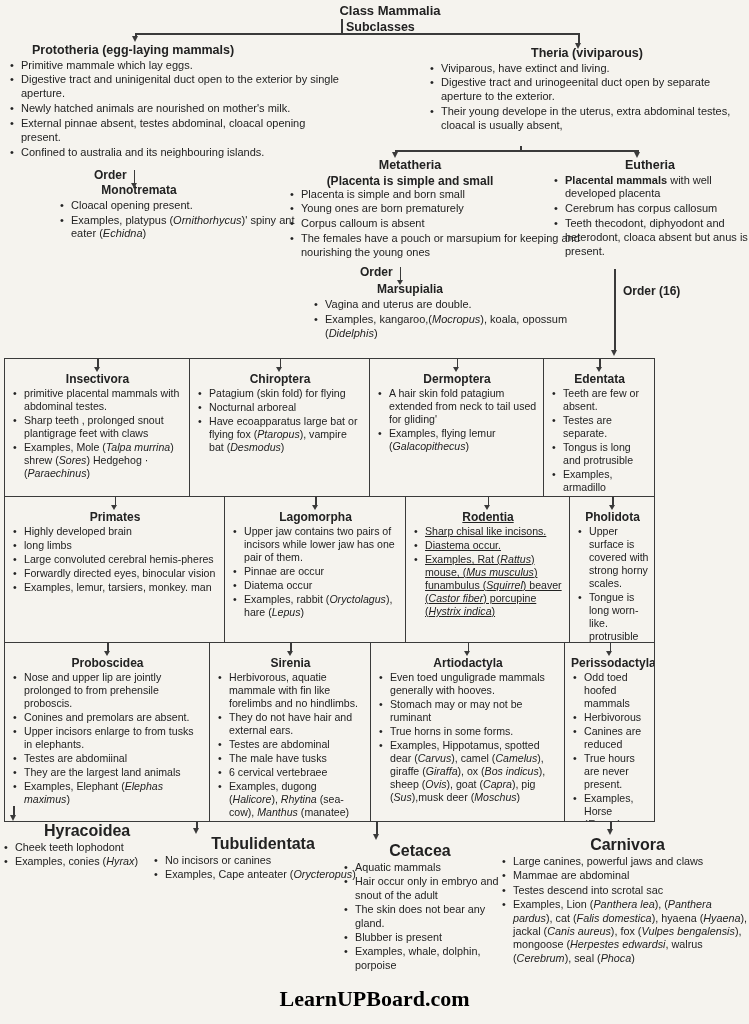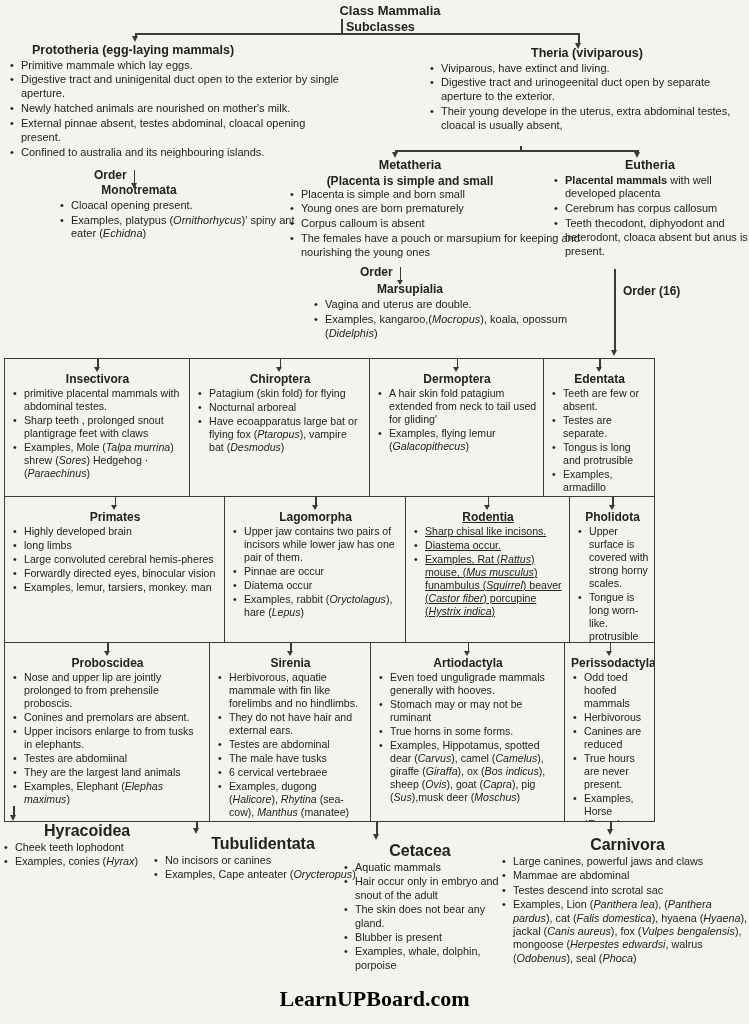--- a/index.html
+++ b/index.html
@@ -324,17 +324,17 @@
       <li>Blubber is present</li>
       <li>Examples, whale, dolphin, porpoise</li>
     </ul>
 </div>
 <div class="abs tail-blk" id="carn">
   <div class="cell-title">Carnivora</div>
   <ul class="bul">
       <li>Large canines, powerful jaws and claws</li>
       <li>Mammae are abdominal</li>
       <li>Testes descend into scrotal sac</li>
-      <li>Examples, Lion (<i>Panthera lea</i>), (<i>Panthera pardus</i>), cat (<i>Falis domestica</i>), hyaena (<i>Hyaena</i>), jackal (<i>Canis aureus</i>), fox (<i>Vulpes bengalensis</i>), mongoose (<i>Herpestes edwardsi</i>, walrus (<i>Odobenus</i>), seal (<i>Phoca</i>)</li>
+      <li>Examples, Lion (<i>Panthera lea</i>), (<i>Panthera pardus</i>), cat (<i>Falis domestica</i>), hyaena (<i>Hyaena</i>), jackal (<i>Canis aureus</i>), fox (<i>Vulpes bengalensis</i>), mongoose (<i>Herpestes edwardsi</i>, walrus (<i>Cerebrum</i>), seal (<i>Phoca</i>)</li>
     </ul>
 </div>
 
 <div id="footer" style="color: #000000;">LearnUPBoard.com</div>
 
 </body></html>

